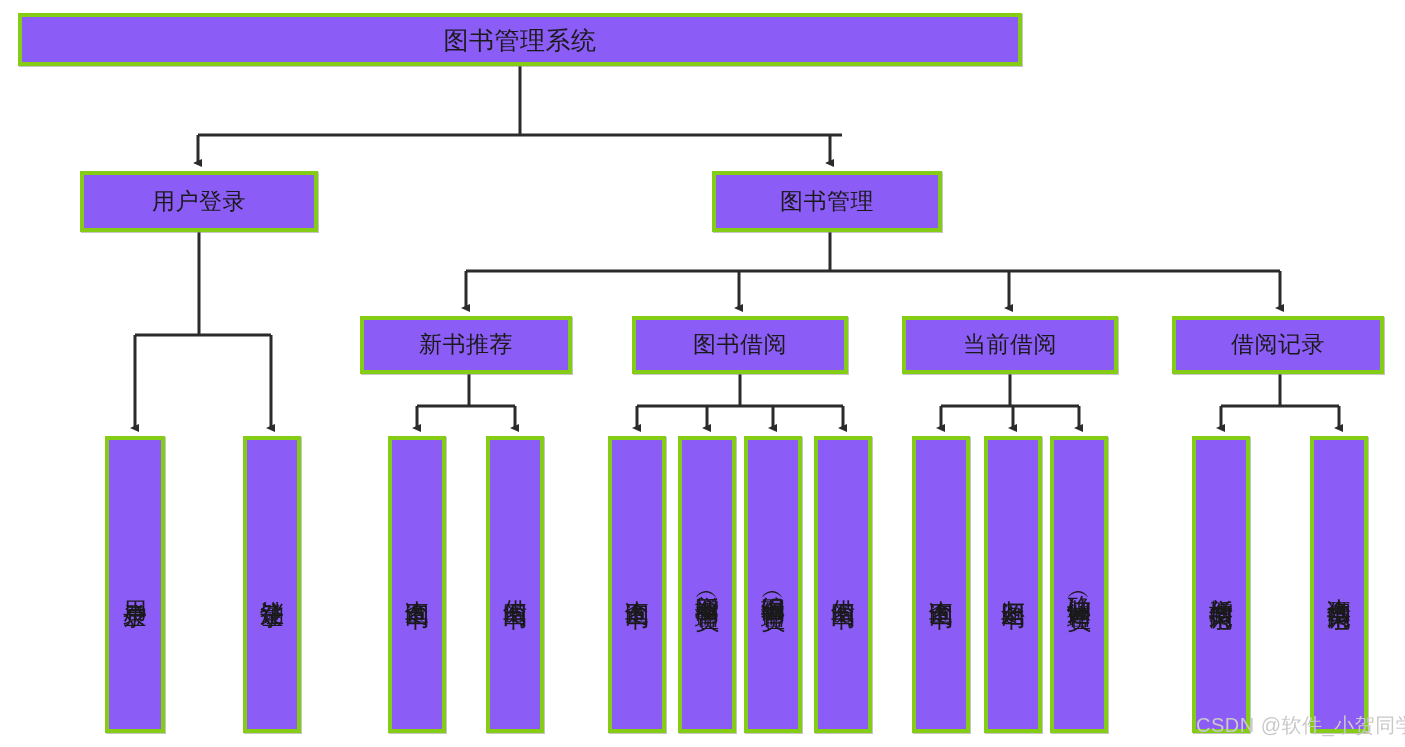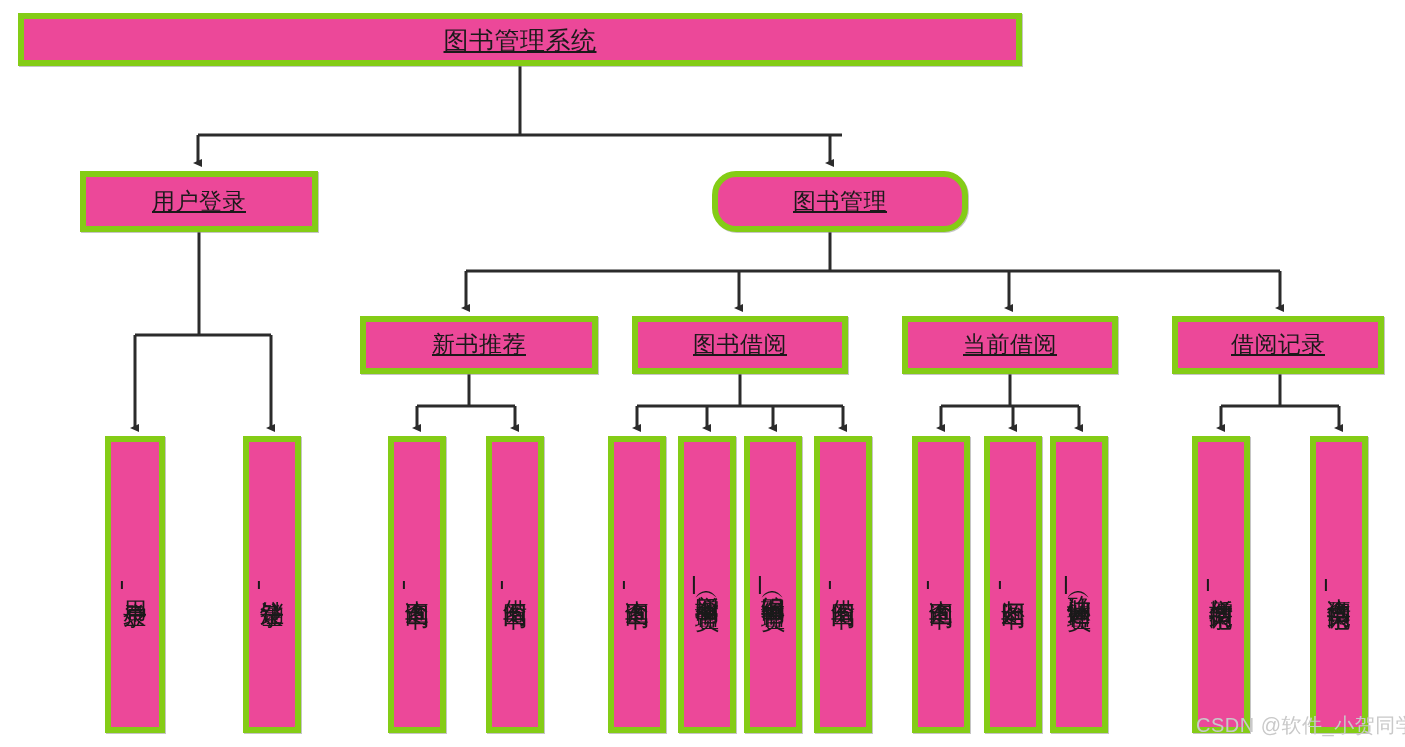--- a/index.html
+++ b/index.html
@@ -21,28 +21,27 @@
     position: absolute;
     left: 0;
     top: 0;
     width: 1405px;
     height: 747px;
     pointer-events: none;
   }
   .node {
     position: absolute;
     box-sizing: border-box;
-    border: 6px solid #84cc16;
-    background: #ec4899;
+    border: 4px solid #84cc16;
+    background: #8b5cf6;
     display: flex;
     align-items: center;
     justify-content: center;
     color: #1a1a1a;
     box-shadow: 1px 1px 0 rgba(150,150,150,0.55);
-    text-decoration: underline;
   }
   .node .label {
     display: block;
     text-align: center;
     line-height: 1.12;
     letter-spacing: 0.5px;
   }
   .node.root .label { font-size: 25px; }
   .node.lvl2 .label { font-size: 23px; }
   .node.lvl3 .label { font-size: 23px; }
@@ -122,25 +121,25 @@
     </g>
   </svg>
 
   <div class="node root" id="node-root" style="left: 18px; top: 13px; width: 1004px; height: 53px;">
     <span class="label">图书管理系统</span>
   </div>
 
   <div class="node lvl2" id="node-l2-0" style="left: 80px; top: 171px; width: 238px; height: 61px;">
     <span class="label">用户登录</span>
   </div>
-  <div class="node lvl2" id="node-l2-1" style="left: 712px; top: 171px; width: 256px; height: 61px; border-radius: 24px;">
+  <div class="node lvl2" id="node-l2-1" style="left: 712px; top: 171px; width: 230px; height: 61px;">
     <span class="label">图书管理</span>
   </div>
 
-  <div class="node lvl3" id="node-l3-0" style="left: 360px; top: 316px; width: 238px; height: 58px;">
+  <div class="node lvl3" id="node-l3-0" style="left: 360px; top: 316px; width: 212px; height: 58px;">
     <span class="label">新书推荐</span>
   </div>
   <div class="node lvl3" id="node-l3-1" style="left: 632px; top: 316px; width: 216px; height: 58px;">
     <span class="label">图书借阅</span>
   </div>
   <div class="node lvl3" id="node-l3-2" style="left: 902px; top: 316px; width: 216px; height: 58px;">
     <span class="label">当前借阅</span>
   </div>
   <div class="node lvl3" id="node-l3-3" style="left: 1172px; top: 316px; width: 212px; height: 58px;">
     <span class="label">借阅记录</span>

